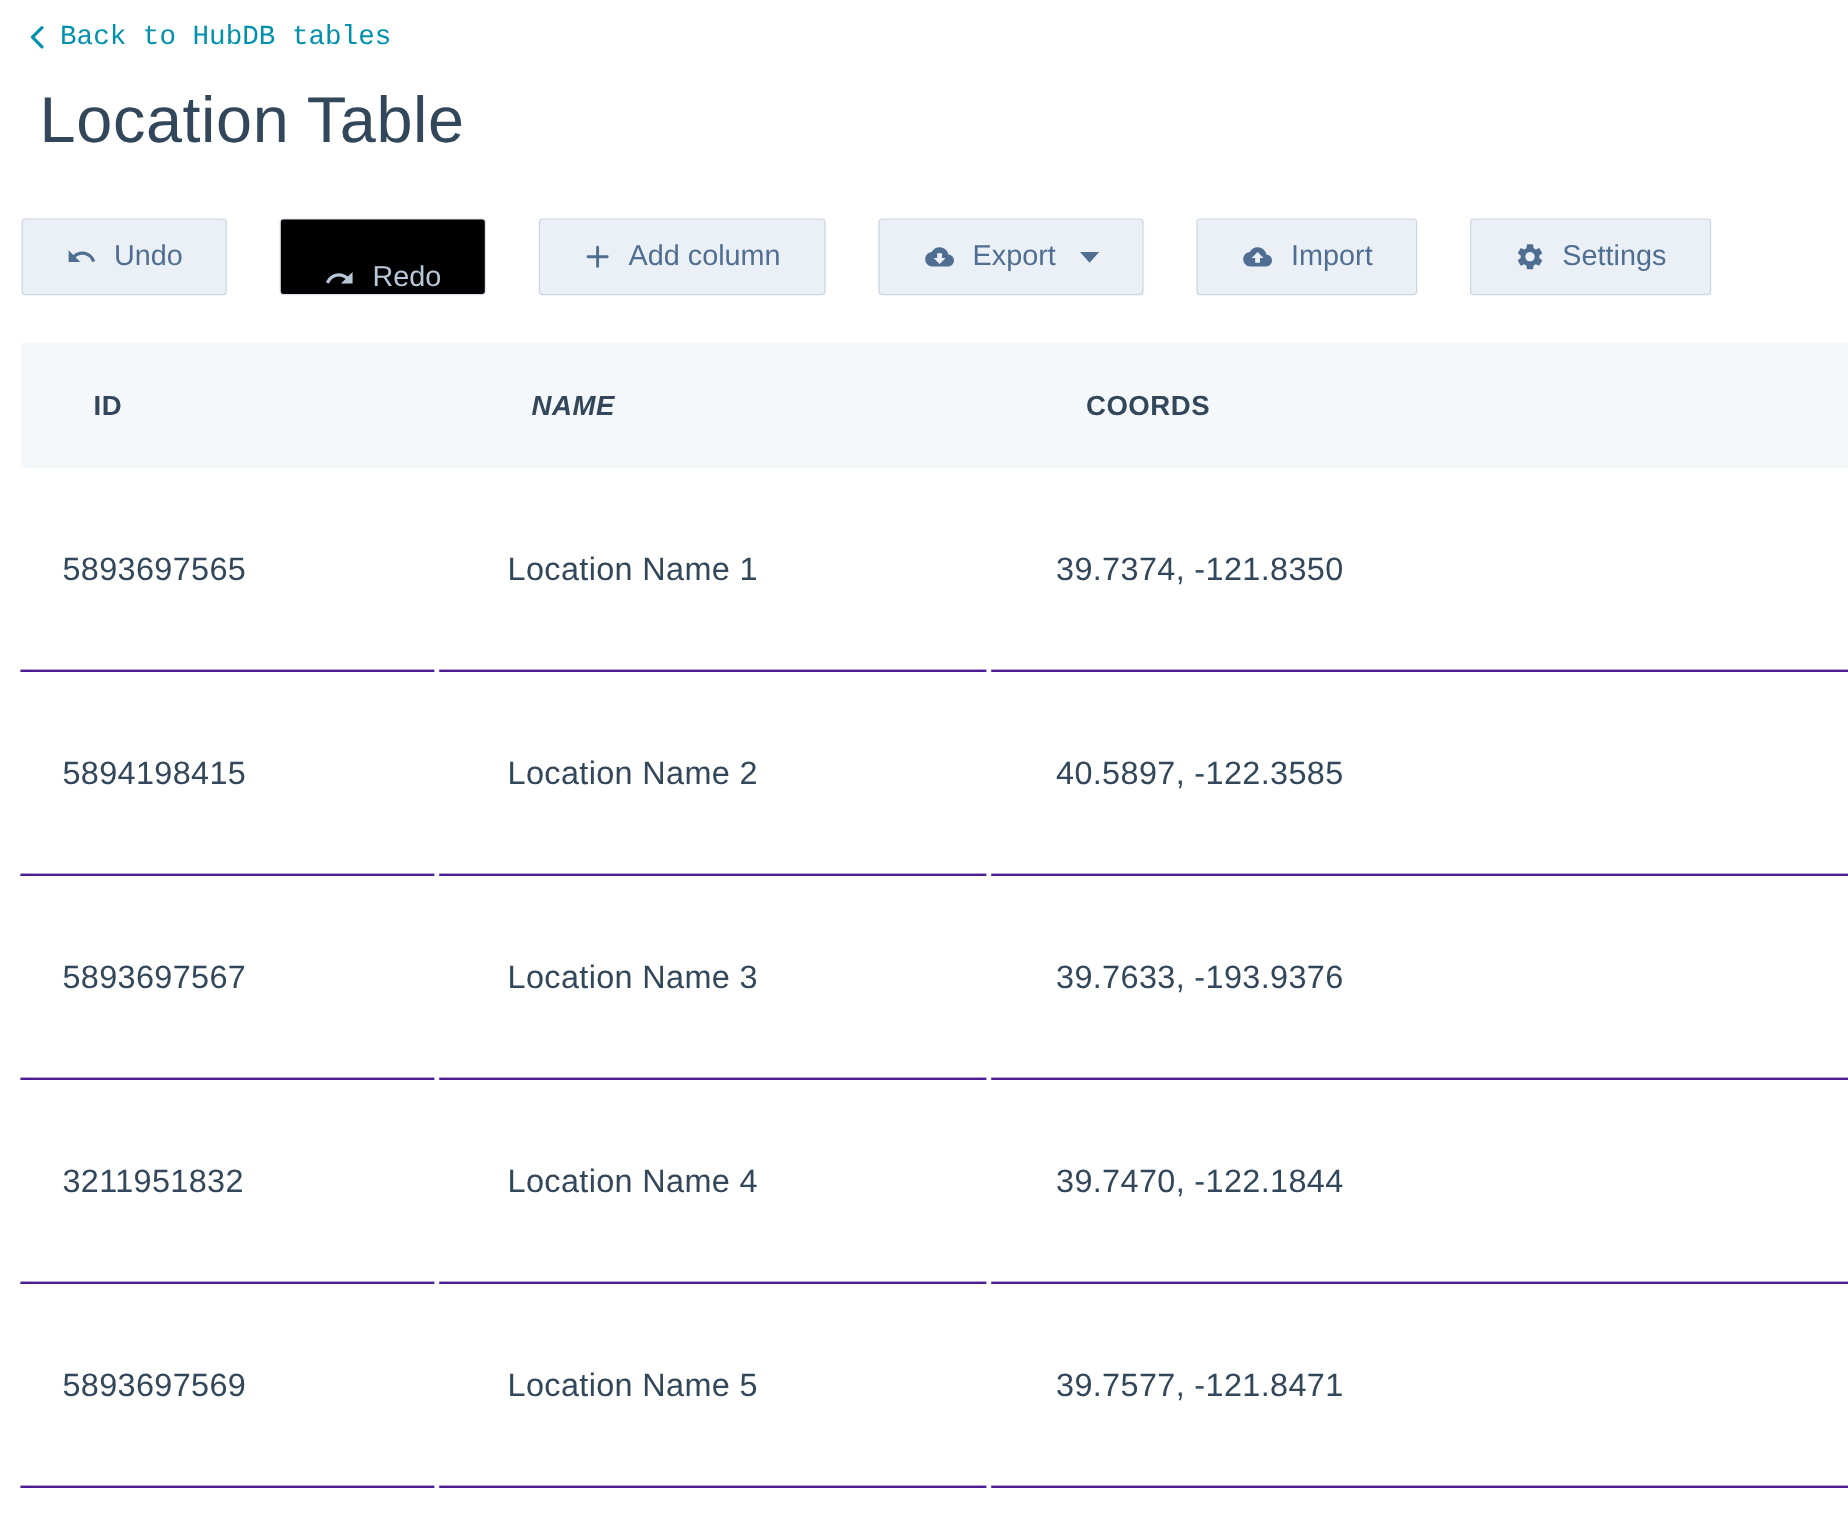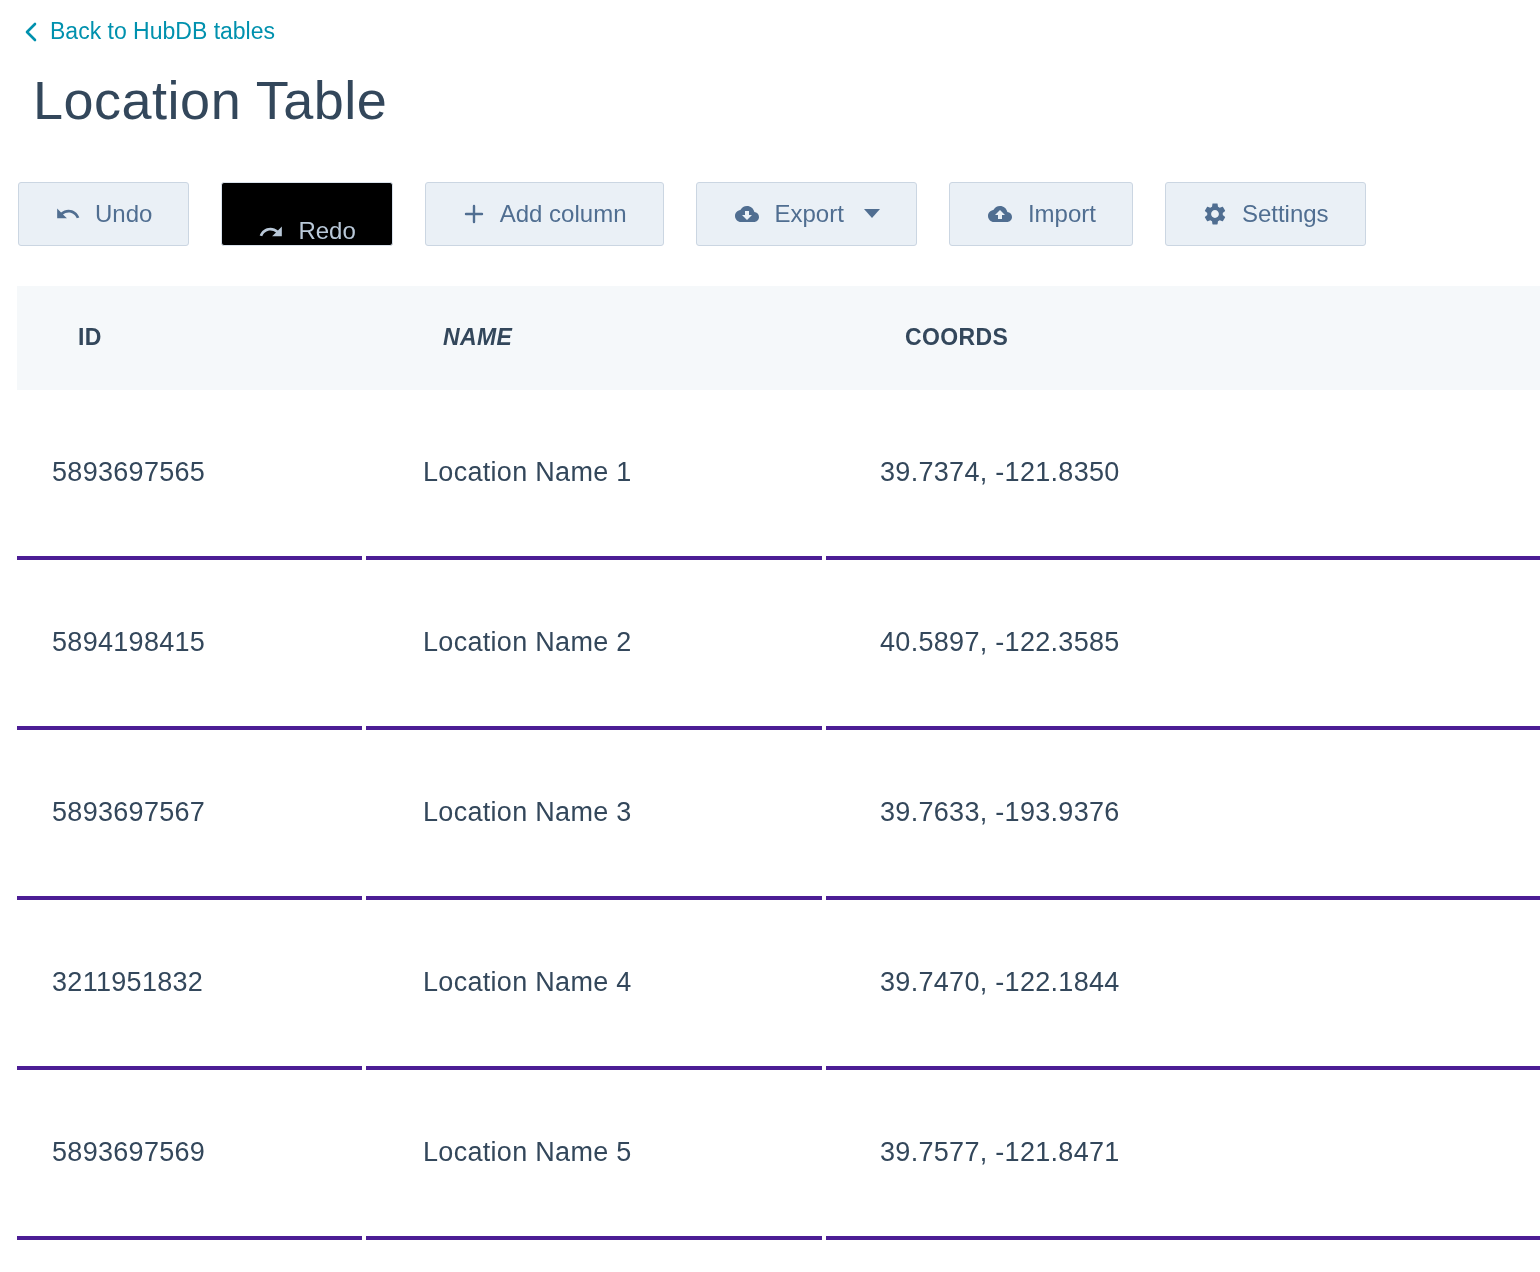--- a/index.html
+++ b/index.html
@@ -16,38 +16,39 @@
   .back-link {
     display: inline-flex;
     align-items: center;
     gap: 12px;
     margin: 18px 0 0 24px;
     color: #0091ae;
     font-size: 23px;
     font-weight: 500;
     cursor: pointer;
     text-decoration: none;
+    font-family: Liberation Mono, monospace;
   }
   .back-link svg { display: block; }
 
   
   .page-title {
     margin: 24px 0 0 33px;
     font-size: 54px;
     font-weight: 400;
     color: #33475b;
     line-height: 1.1;
     letter-spacing: 0.5px;
   }
 
   
   .toolbar {
     display: flex;
     align-items: center;
-    gap: 32px;
+    gap: 44px;
     margin: 52px 0 0 18px;
   }
   .btn {
     display: inline-flex;
     align-items: center;
     justify-content: center;
     gap: 14px;
     height: 64px;
     padding: 0 36px;
     background: #eaf0f6;
@@ -105,21 +106,21 @@
     grid-template-columns: 345px 456px 1fr;
     column-gap: 4px;
     height: 170px;
     background: #ffffff;
   }
   .cell {
     display: flex;
     align-items: center;
     font-size: 27px;
     color: #33475b;
-    border-bottom: 4px solid #4c1d95;
+    border-bottom: 2px solid #4c1d95;
     cursor: pointer;
     letter-spacing: 0.3px;
   }
   .cell.c1 { padding-left: 35px; }
   .cell.c2 { padding-left: 57px; }
   .cell.c3 { padding-left: 54px; }
 </style>
 </head>
 <body>
 

